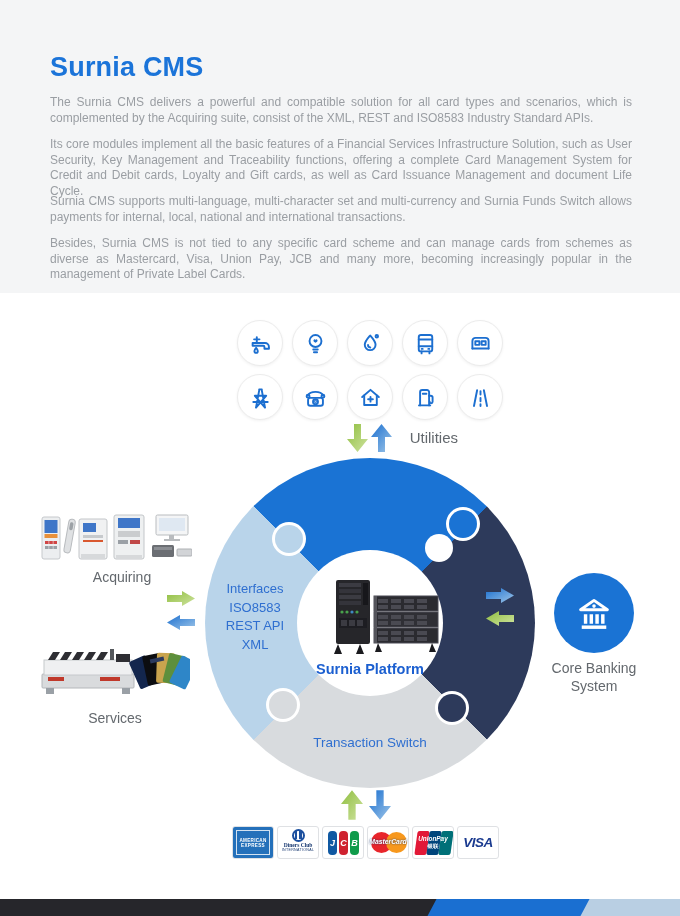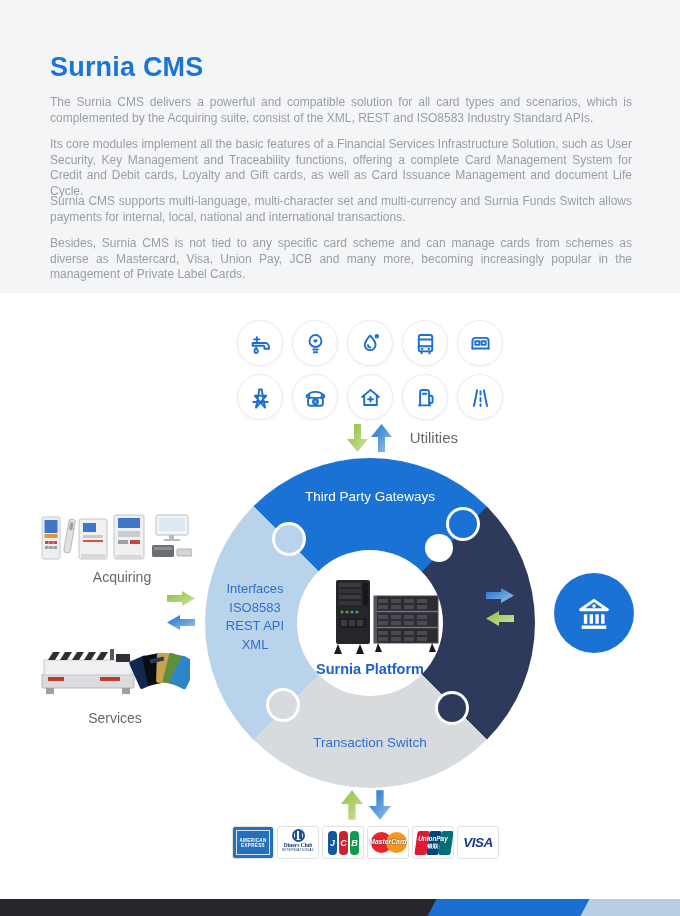--- a/index.html
+++ b/index.html
@@ -269,21 +269,20 @@
           <rect x="48" y="59" width="10" height="4"></rect>
             <rect x="61" y="59" width="10" height="4"></rect>
             <rect x="74" y="59" width="10" height="4"></rect>
             <rect x="87" y="59" width="10" height="4"></rect>
         </g>
         <rect x="44" y="18" width="3" height="47" fill="#55555c"></rect>
         <path d="M48 65l-3 9h7z" fill="#1a1a1e"></path>
           <path d="M102 65l-3 9h7z" fill="#1a1a1e"></path>
       </svg>
 
-      <div class="ring-label" id="lbl-top">Third Party Gateways</div>
       <div id="lbl-left" class="abs">
         <div>Interfaces</div>
         <div>ISO8583</div>
         <div>REST API</div>
         <div>XML</div>
       </div>
       <div class="ring-label" id="lbl-center">Surnia Platform</div>
       <div class="ring-label" id="lbl-bottom">Transaction Switch</div>
 
       <svg class="arrow" style="left:281px; top:130px" width="28" height="15" viewBox="0 0 28 15">
@@ -368,20 +367,24 @@
     <div id="core-circle">
       <svg width="46" height="46" viewBox="0 0 24 24">
         <g stroke="#ffffff" fill="none" stroke-width="1.5" stroke-linejoin="round">
           <path d="M5 10.3 12 5.4l7 4.9z"></path>
           <path d="M7.6 12.6v5 M10.6 12.6v5 M13.6 12.6v5 M16.6 12.6v5" stroke-width="1.8"></path>
           <path d="M5.6 19.4h12.8" stroke-width="1.8"></path>
         </g>
         <circle cx="12" cy="8.4" r=".95" fill="#ffffff"></circle>
       </svg>
     </div>
+    <div id="core-label">
+      <div>Core Banking</div>
+      <div>System</div>
+    </div>
 
     <svg class="arrow" style="left:341px; top:497px" width="22" height="30" viewBox="0 0 21 28">
       <polygon points="10.5,0 21,13 14,13 14,28 7,28 7,13 0,13" fill="url(#gGreen)"></polygon>
     </svg>
     <svg class="arrow" style="left:369px; top:497px" width="22" height="30" viewBox="0 0 21 28">
       <polygon points="10.5,28 21,15 14,15 14,0 7,0 7,15 0,15" fill="url(#gBlue)"></polygon>
     </svg>
 
     <div class="card-logo" style="left:232px">
       <div class="card-inner" style="background:#2470ba">

